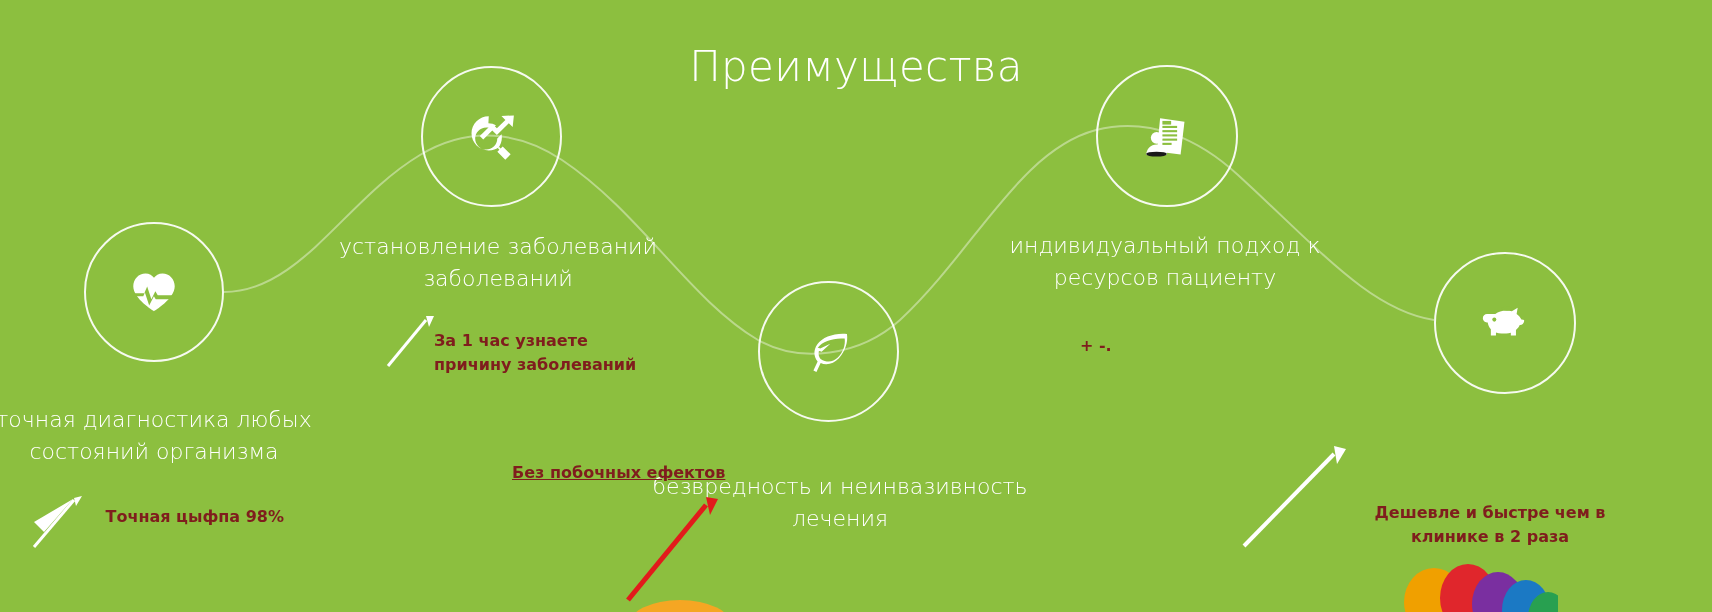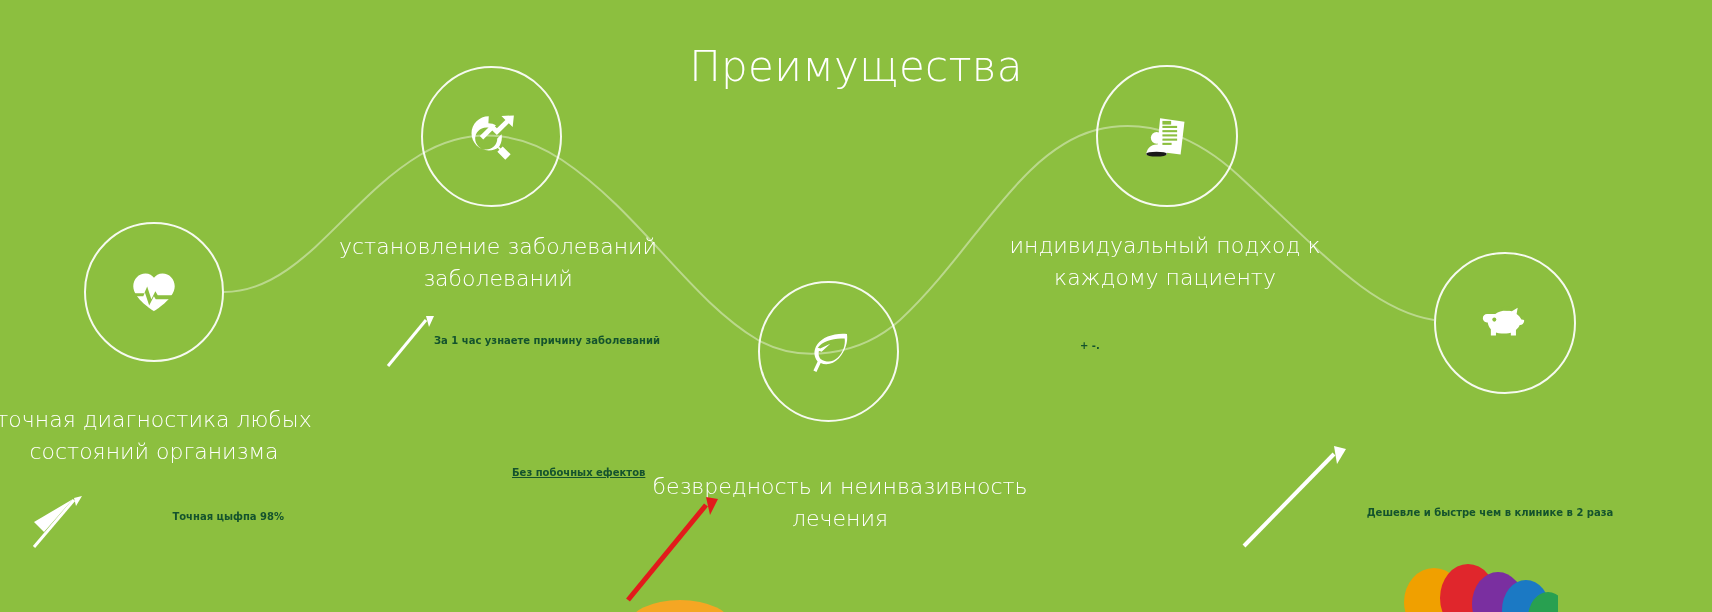--- a/index.html
+++ b/index.html
@@ -62,22 +62,22 @@
   }
   .cap-1 { left:-16px;  top:404px;  width:340px; }
   .cap-2 { left:318px;  top:231px;  width:360px; }
   .cap-3 { left:640px;  top:471px;  width:400px; }
   .cap-4 { left:1000px; top:230px;  width:330px; }
   .cap-5 { left:1340px; top:407px;  width:340px; }
 
   
   .note {
     position:absolute;
-    color:#14532d;
-    font-size:10px;
+    color:#7f1d1d;
+    font-size:16px;
     font-weight:bold;
     line-height:24px;
     font-family:"DejaVu Sans", sans-serif;
   }
   .note-1 { left:64px;   top:505px; width:220px; text-align:right; }
   .note-2 { left:434px;  top:329px; width:230px; text-align:left; }
   .note-3 { left:512px;  top:461px; width:220px; text-align:left;text-decoration:underline; }
   .note-4 { left:1080px; top:334px; width:120px; text-align:left; }
   .note-5 { left:1365px; top:501px; width:250px; text-align:center; }
 
@@ -171,21 +171,21 @@
           <rect x="20" y="27.8" width="16" height="2.3"></rect>
           <rect x="20" y="32.4" width="10" height="2.3"></rect>
         </g>
         <path fill="#8cbf3f" d="M20 8.6h9.5v4H20z"></path>
         <circle fill="#ffffff" cx="13.7" cy="27" r="6.3"></circle>
         <path fill="#ffffff" d="M2.4 45.7c0-6.3 5-11.4 11.3-11.4S25 39.4 25 45.7z"></path>
         <ellipse fill="#1a1a1a" cx="13.6" cy="44.7" rx="11.3" ry="2.7"></ellipse>
       </svg>
     </span>
   </div>
-  <div class="caption cap-4">индивидуальный подход к каждому пациенту</div>
+  <div class="caption cap-4">индивидуальный подход к ресурсов пациенту</div>
   <div class="note note-4">+ -.</div>
 
   <div class="node node-5">
     <span>
       <svg width="46" height="42" viewBox="0 0 50 46">
         <path fill="#ffffff" d="M46.3 20.3c-.9-.8-2.1-1.2-3.4-1.1-1-2.4-2.8-4.5-5.2-6.1l1.2-6.9-6.4 4c-1.9-.6-4-.9-6.1-.9-4.6 0-8.8 1.4-12 3.8H5.3c-2.5 0-4.6 2.1-4.6 4.7 0 2.5 2.1 4.6 4.6 4.6h.8c.3 2.8 1.5 5.3 3.4 7.4v7h5.6v-3.5c1.9.7 4 1.1 6.1 1.1h5.3c1.7 0 3.3-.2 4.9-.7v3.1h5.6v-6.2c1.8-1.5 3.2-3.3 4.1-5.4 1.3.1 2.5-.3 3.4-1.1 1.9-1.7 1.9-4.3.4-5.9z"></path>
         <circle fill="#8cbf3f" cx="13.3" cy="19.3" r="2.2"></circle>
         <path fill="#8cbf3f" d="M27 4.8c3.3 0 6 1.1 6 2.4s-2.7 2.4-6 2.4-6-1.1-6-2.4 2.7-2.4 6-2.4z"></path>
       </svg>
     </span>

